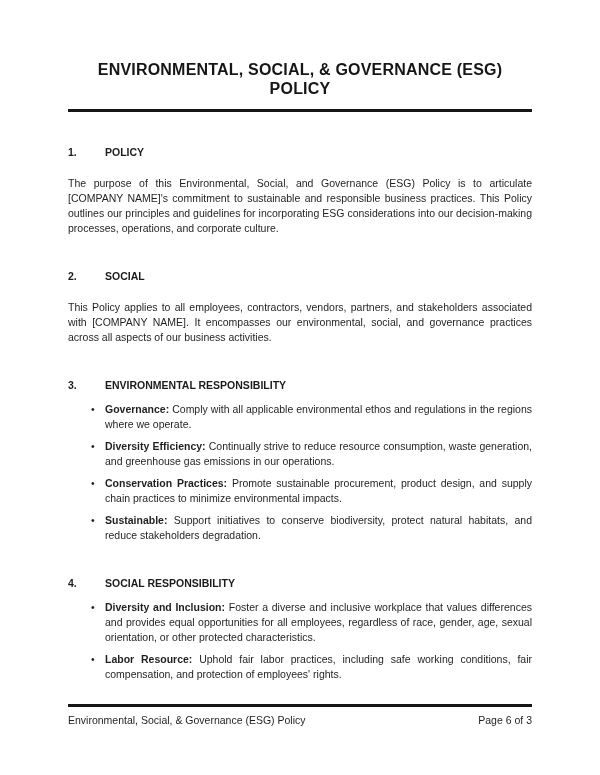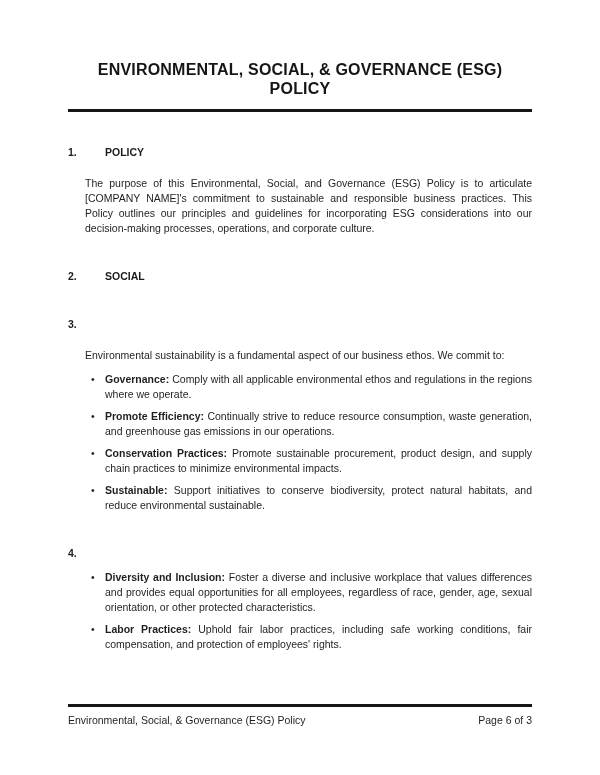--- a/index.html
+++ b/index.html
@@ -29,21 +29,21 @@
   .sec-heading {
     margin-top: 33px;
     display: flex;
     font-size: 10.5px;
     line-height: 15px;
     font-weight: bold;
     color: #1b1b1b;
   }
   .sec-num { width: 37px; flex: none; }
   p.body {
-    margin: 16px 0 0 17px;
+    margin: 16px 0 0 0;
     font-size: 10.5px;
     line-height: 15px;
     text-align: justify;
     color: #1f1f1f;
   }
   ul.bullets {
     list-style: none;
     margin: 9px 0 0 0;
     padding: 0;
   }
@@ -91,59 +91,61 @@
       <span>POLICY</span>
     </div>
     <p class="body">The purpose of this Environmental, Social, and Governance (ESG) Policy is to articulate [COMPANY NAME]'s commitment to sustainable and responsible business practices. This Policy outlines our principles and guidelines for incorporating ESG considerations into our decision-making processes, operations, and corporate culture.</p>
   </section>
 
   <section>
     <div class="sec-heading">
       <span class="sec-num">2.</span>
       <span>SOCIAL</span>
     </div>
+    <p class="body">This Policy applies to all employees, contractors, vendors, partners, and stakeholders associated with [COMPANY NAME]. It encompasses our environmental, social, and governance practices across all aspects of our business activities.</p>
   </section>
 
   <section>
     <div class="sec-heading">
       <span class="sec-num">3.</span>
+      <span>ENVIRONMENTAL RESPONSIBILITY</span>
     </div>
-    <p class="body">Environmental sustainability is a fundamental aspect of our business ethos. We commit to:</p>
     <ul class="bullets">
       <li>
         <span class="marker">•</span>
         <b>Governance:</b> <span>Comply with all applicable environmental ethos and regulations in the regions where we operate.</span>
       </li>
       <li>
         <span class="marker">•</span>
-        <b>Promote Efficiency:</b> <span>Continually strive to reduce resource consumption, waste generation, and greenhouse gas emissions in our operations.</span>
+        <b>Diversity Efficiency:</b> <span>Continually strive to reduce resource consumption, waste generation, and greenhouse gas emissions in our operations.</span>
       </li>
       <li>
         <span class="marker">•</span>
         <b>Conservation Practices:</b> <span>Promote sustainable procurement, product design, and supply chain practices to minimize environmental impacts.</span>
       </li>
       <li>
         <span class="marker">•</span>
-        <b>Sustainable:</b> <span>Support initiatives to conserve biodiversity, protect natural habitats, and reduce environmental sustainable.</span>
+        <b>Sustainable:</b> <span>Support initiatives to conserve biodiversity, protect natural habitats, and reduce stakeholders degradation.</span>
       </li>
     </ul>
   </section>
 
   <section>
     <div class="sec-heading">
       <span class="sec-num">4.</span>
+      <span>SOCIAL RESPONSIBILITY</span>
     </div>
     <ul class="bullets">
       <li>
         <span class="marker">•</span>
         <b>Diversity and Inclusion:</b> <span>Foster a diverse and inclusive workplace that values differences and provides equal opportunities for all employees, regardless of race, gender, age, sexual orientation, or other protected characteristics.</span>
       </li>
       <li>
         <span class="marker">•</span>
-        <b>Labor Practices:</b> <span>Uphold fair labor practices, including safe working conditions, fair compensation, and protection of employees' rights.</span>
+        <b>Labor Resource:</b> <span>Uphold fair labor practices, including safe working conditions, fair compensation, and protection of employees' rights.</span>
       </li>
     </ul>
   </section>
 
 </div>
 
 <div class="footer">
   <div class="footer-rule"></div>
   <div class="footer-row">
     <span>Environmental, Social, &amp; Governance (ESG) Policy</span>

